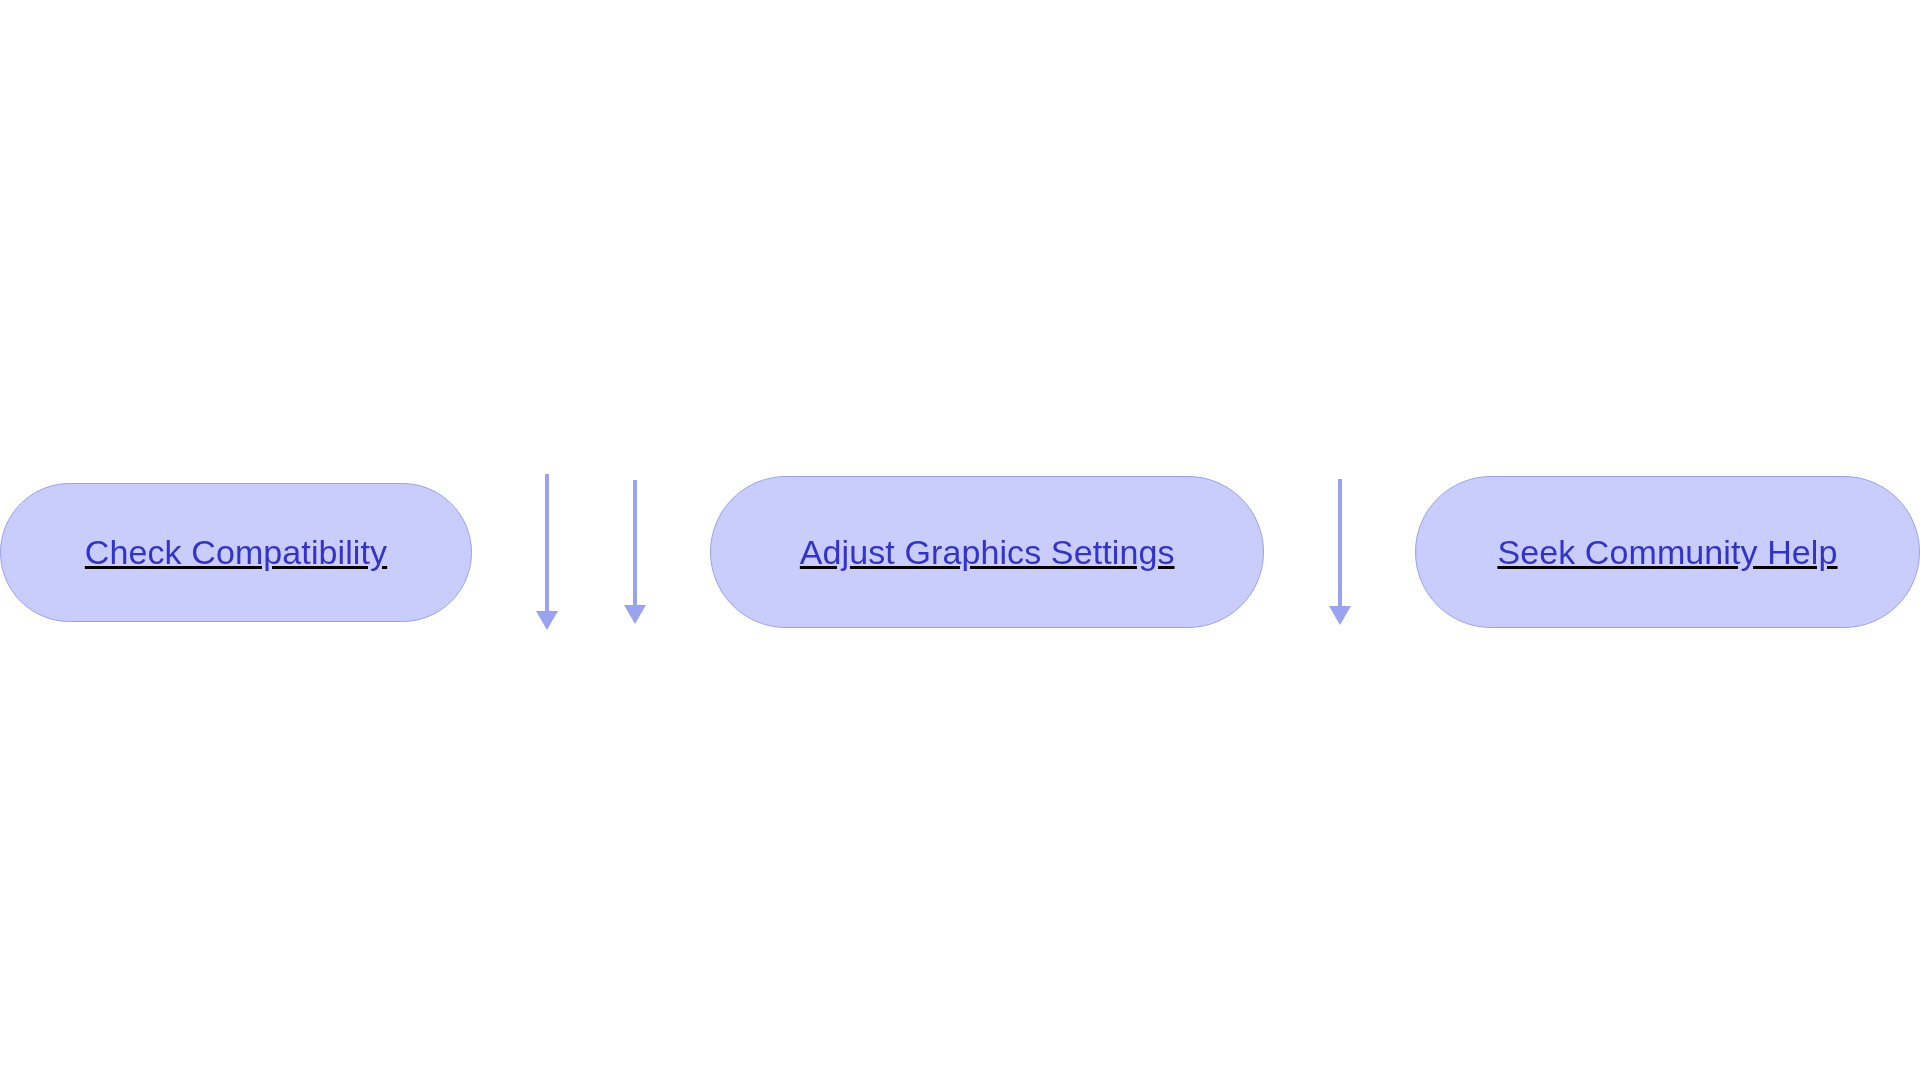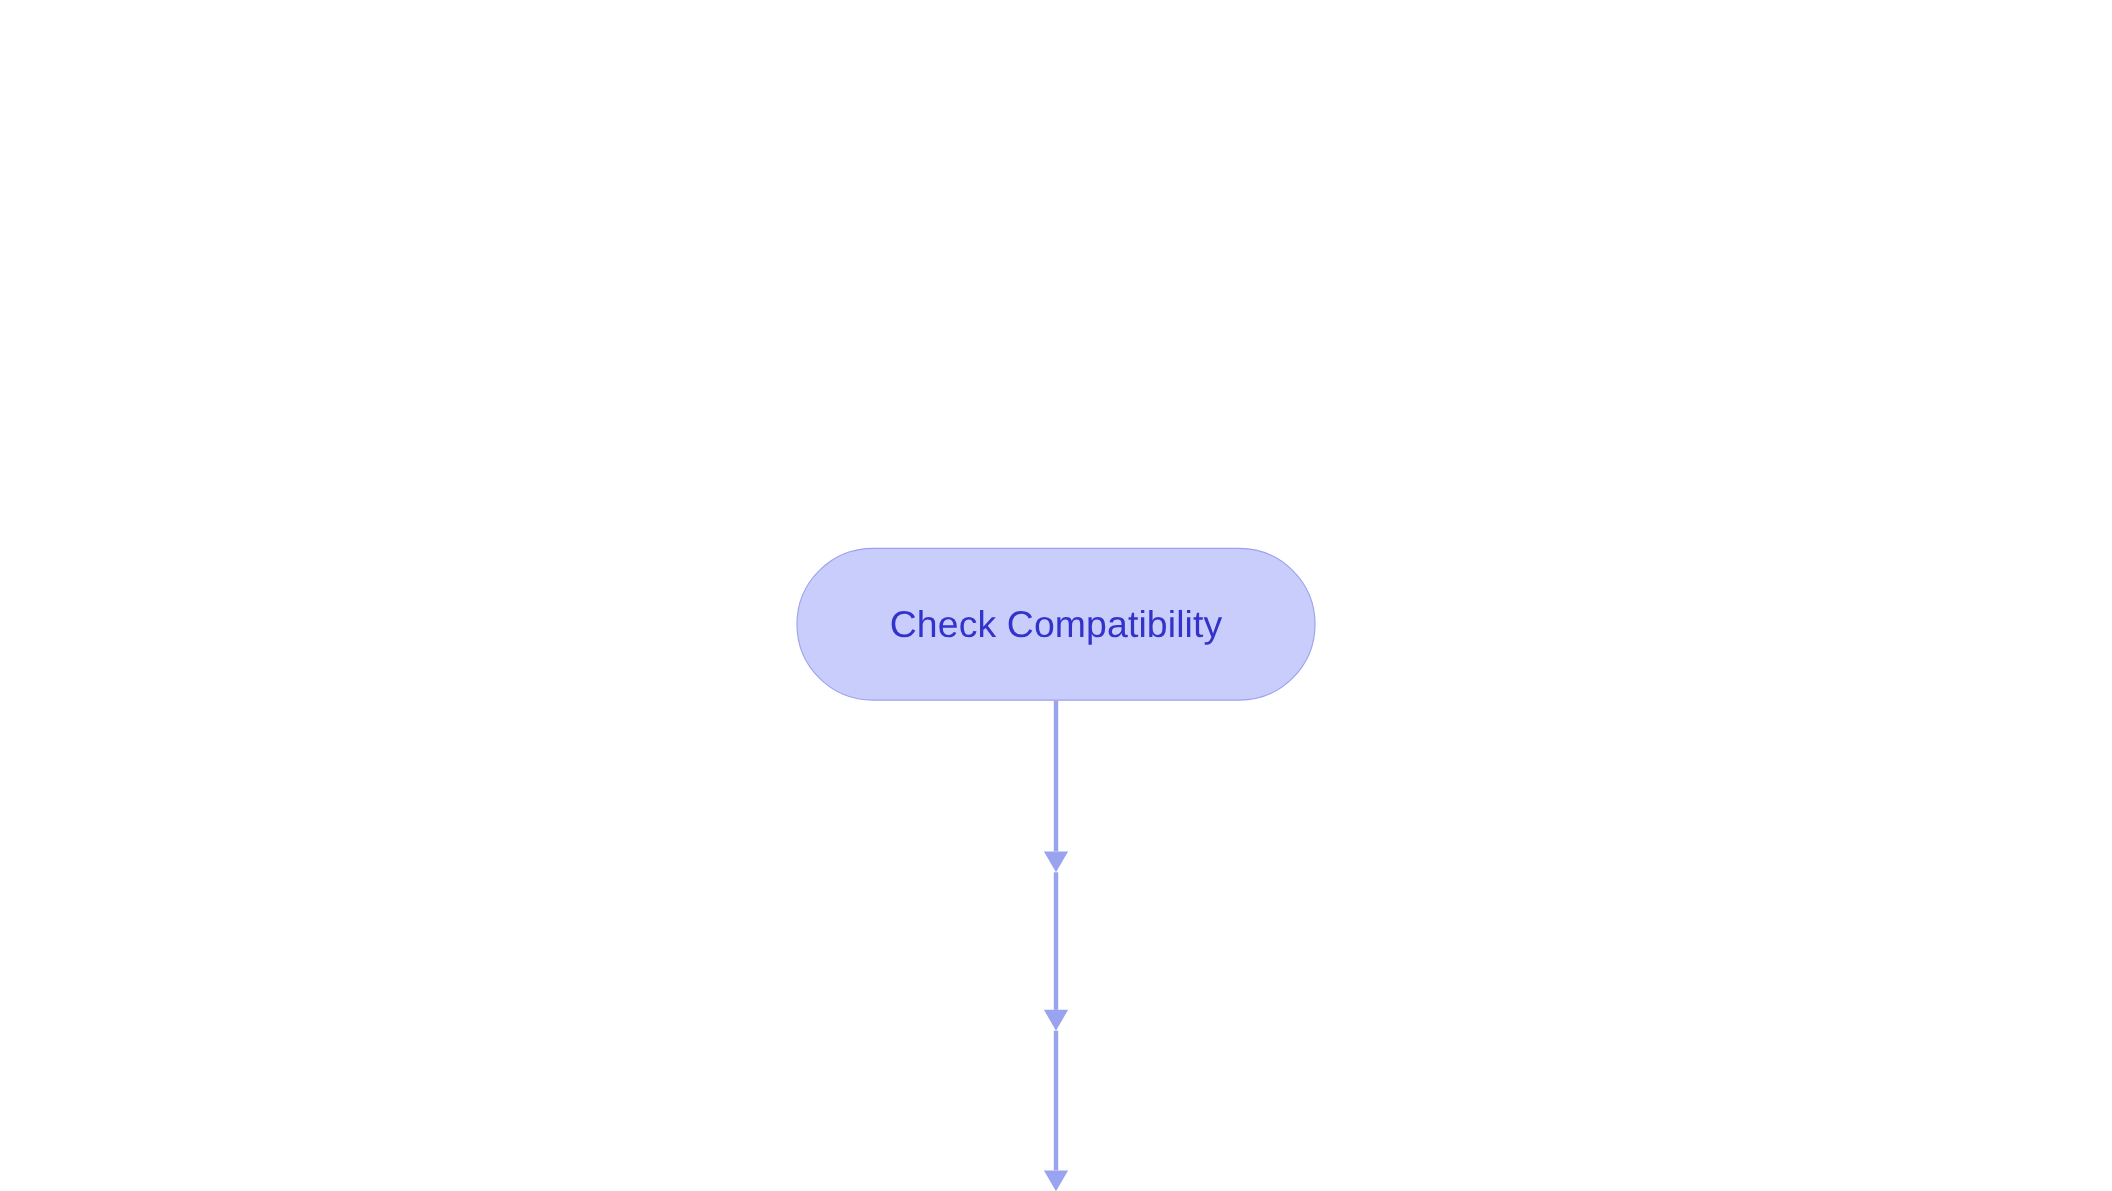--- a/index.html
+++ b/index.html
@@ -23,25 +23,26 @@
   }
 
   
   .flow-column {
     position: absolute;
     left: 0;
     top: 0;
     width: 1920px;
     height: 1083px;
     display: flex;
-    flex-direction: column;
+    flex-direction: row;
     align-items: center;
-    justify-content: flex-end;
+    justify-content: space-between;
     padding-top: 21px;
     box-sizing: border-box;
+    text-decoration: underline;
   }
 
   
   .node {
     box-sizing: border-box;
     height: 139px;
     border-radius: 999px;
     background: #c9cdfb;
     border: 1.6px solid #9aa2ee;
     display: flex;
@@ -107,21 +108,27 @@
       <div class="connector-line"></div>
       <div class="connector-arrowhead"></div>
     </div>
 
 
     <div class="connector connector-2">
       <div class="connector-line"></div>
       <div class="connector-arrowhead"></div>
     </div>
 
+    <div class="node node-3">
+      <span class="node-label">Adjust Graphics Settings</span>
+    </div>
 
     <div class="connector connector-3">
       <div class="connector-line"></div>
       <div class="connector-arrowhead"></div>
     </div>
 
+    <div class="node node-4">
+      <span class="node-label">Seek Community Help</span>
+    </div>
 
   </div>
 </div>
 
 </body></html>

